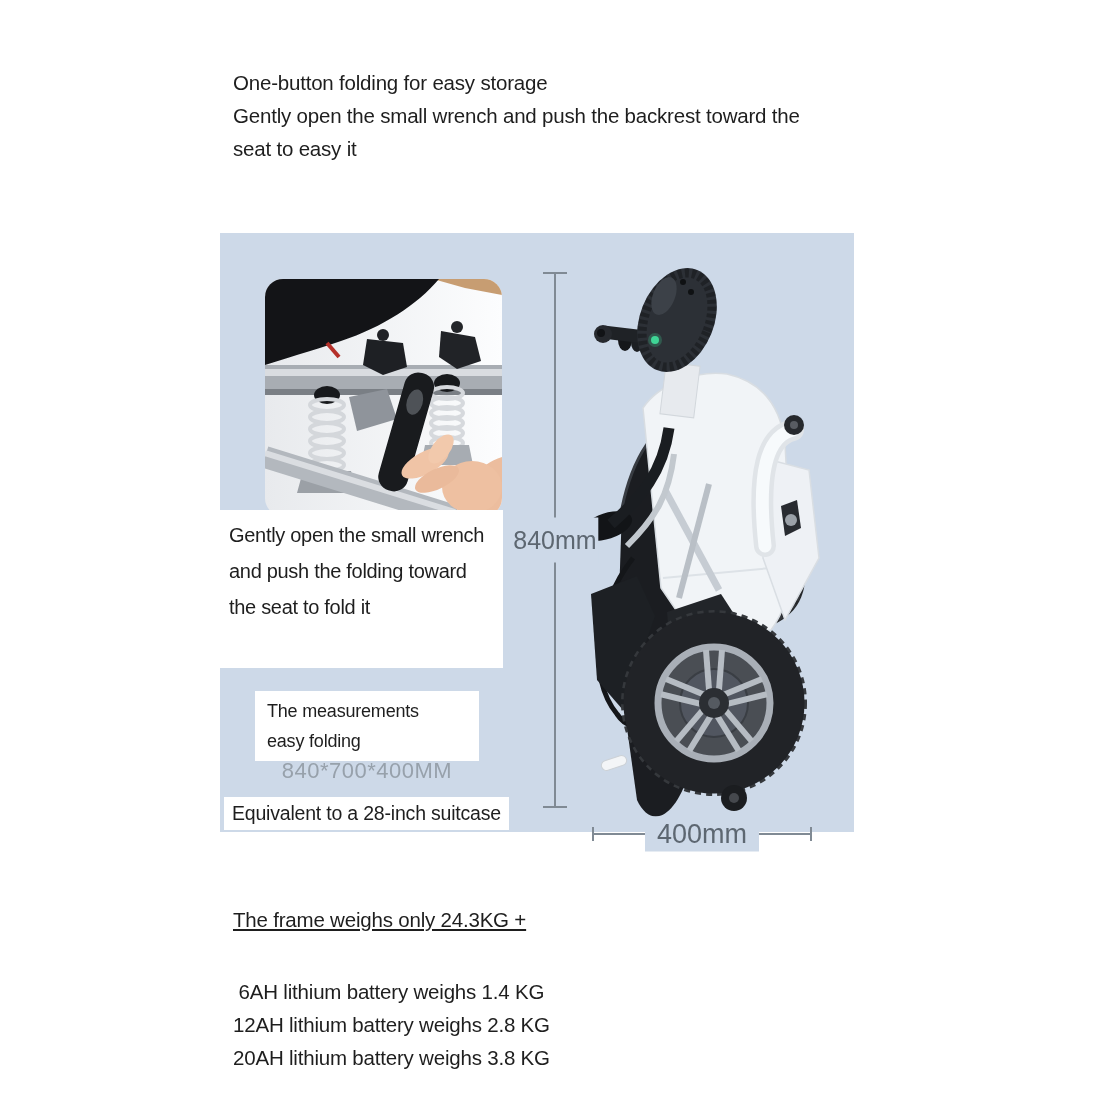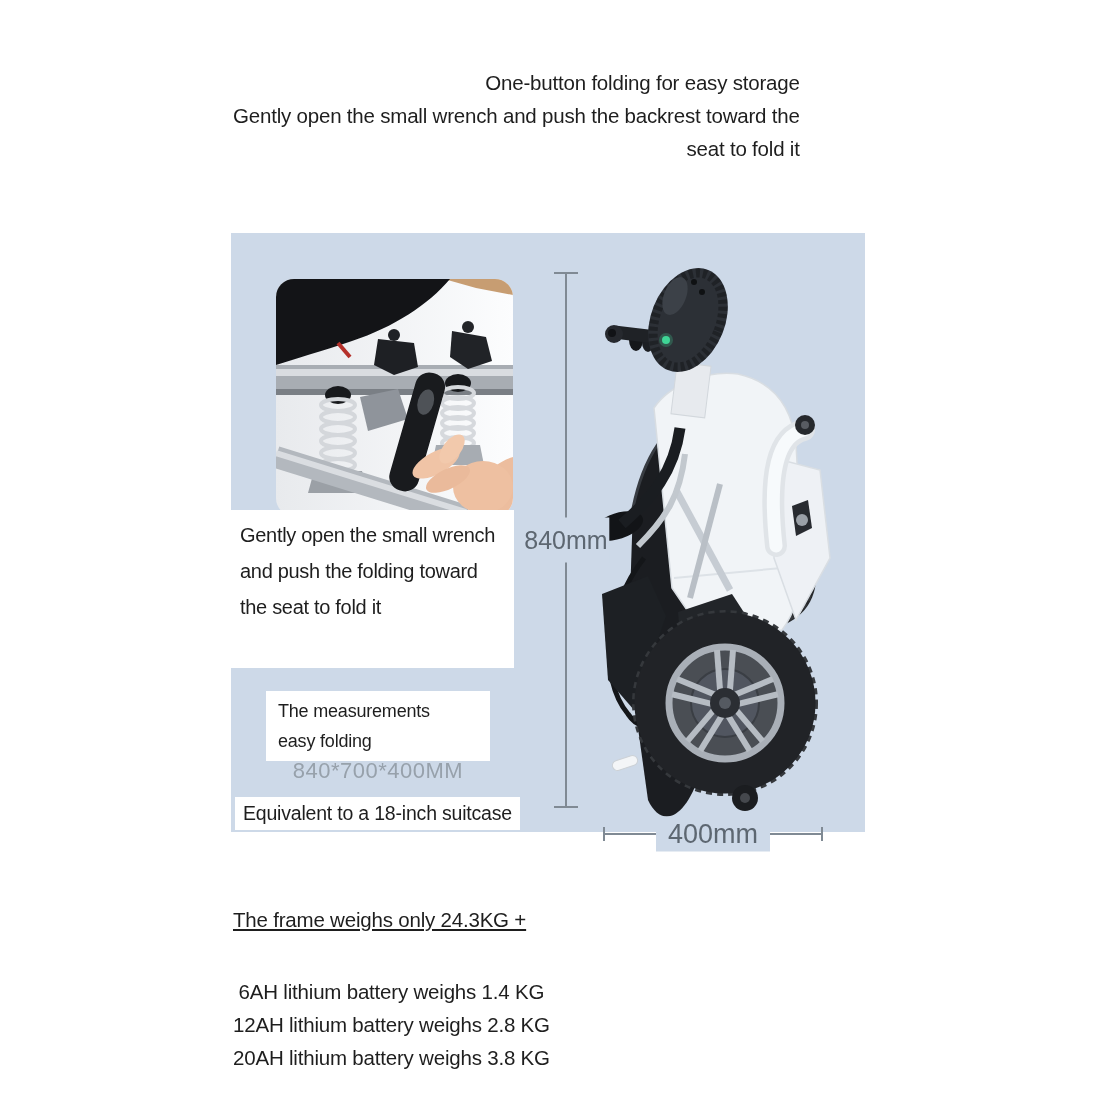--- a/index.html
+++ b/index.html
@@ -1,25 +1,25 @@
 <!DOCTYPE html>
 <html style="--panel-bg: #cdd9e8; --box-bg: #ffffff; --dim-line: #808a94; --dim-text: #5d6771; --value-text: #97a1ab; --body-text: #1e1e1e; --led-green: #3fd596;"><head>
 <meta charset="utf-8">
 <style>
   * { margin:0; padding:0; box-sizing:border-box; }
   html,body { background:#ffffff; }
   body { font-family:"Liberation Sans", sans-serif; color:var(--body-text,#1e1e1e); }
   .page { position:relative; width:1100px; height:1100px; background:#fff; overflow:hidden; }
 
   
-  .intro { position:absolute; left:233px; top:66px; font-size:20.5px; line-height:33px; letter-spacing:-0.2px; color:var(--body-text,#1e1e1e);text-align:right; }
+  .intro { position:absolute; left:233px; top:66px; font-size:20.5px; line-height:33px; letter-spacing:-0.2px; color:var(--body-text,#1e1e1e); }
   .intro div { white-space:nowrap; }
 
   
-  .panel { position:absolute; left:231px; top:233px; width:634px; height:599px; background:var(--panel-bg,#cdd9e8); }
+  .panel { position:absolute; left:220px; top:233px; width:634px; height:599px; background:var(--panel-bg,#cdd9e8); }
 
   
   .inset { position:absolute; left:45px; top:46px; width:237px; height:237px; border-radius:18px; overflow:hidden; }
   .inset svg { display:block; width:100%; height:100%; }
 
   
   .caption-box { position:absolute; left:0; top:277px; width:283px; height:158px; background:var(--box-bg,#fff); padding:7px 9px; font-size:20px; line-height:36px; letter-spacing:-0.3px; }
   .caption-box div { white-space:nowrap; }
 
   
@@ -59,21 +59,21 @@
   .battery-list div { white-space:nowrap; }
 </style>
 </head>
 <body>
 
 <div class="page">
 
   <div class="intro">
     <div>One-button folding for easy storage</div>
     <div>Gently open the small wrench and push the backrest toward the</div>
-    <div>seat to fold it</div>
+    <div>seat to easy it</div>
   </div>
 
   <div class="panel">
 
     <div class="inset" aria-label="close-up of a hand gently opening the small wrench lever on the wheelchair frame">
       <svg viewBox="0 0 237 237">
         <defs>
           <linearGradient id="insetbg" x1="0" y1="0" x2="1" y2="0">
             <stop offset="0" stop-color="#e8eaed"></stop>
               <stop offset="1" stop-color="#fcfdfe"></stop>
@@ -143,21 +143,21 @@
       <div>the seat to fold it</div>
     </div>
 
     <div class="meas-box">
       <div>The measurements</div>
       <div>easy folding</div>
     </div>
 
     <div class="meas-value">840*700*400MM</div>
 
-    <div class="equiv-box">Equivalent to a 18-inch suitcase</div>
+    <div class="equiv-box">Equivalent to a 28-inch suitcase</div>
 
     <div class="wheelchair" aria-label="folded electric wheelchair side view with joystick controller on top and wheels at the bottom">
       <svg viewBox="0 0 300 616">
 
         <g>
           <circle cx="188" cy="320" r="50" fill="#25272a"></circle>
           <circle cx="188" cy="320" r="47" fill="none" stroke="#35383c" stroke-width="4" stroke-dasharray="5 4"></circle>
           <circle cx="188" cy="320" r="29" fill="#969ca4"></circle>
           <g stroke="#6b7076" stroke-width="5">
             <line x1="188" y1="295" x2="188" y2="345"></line>

